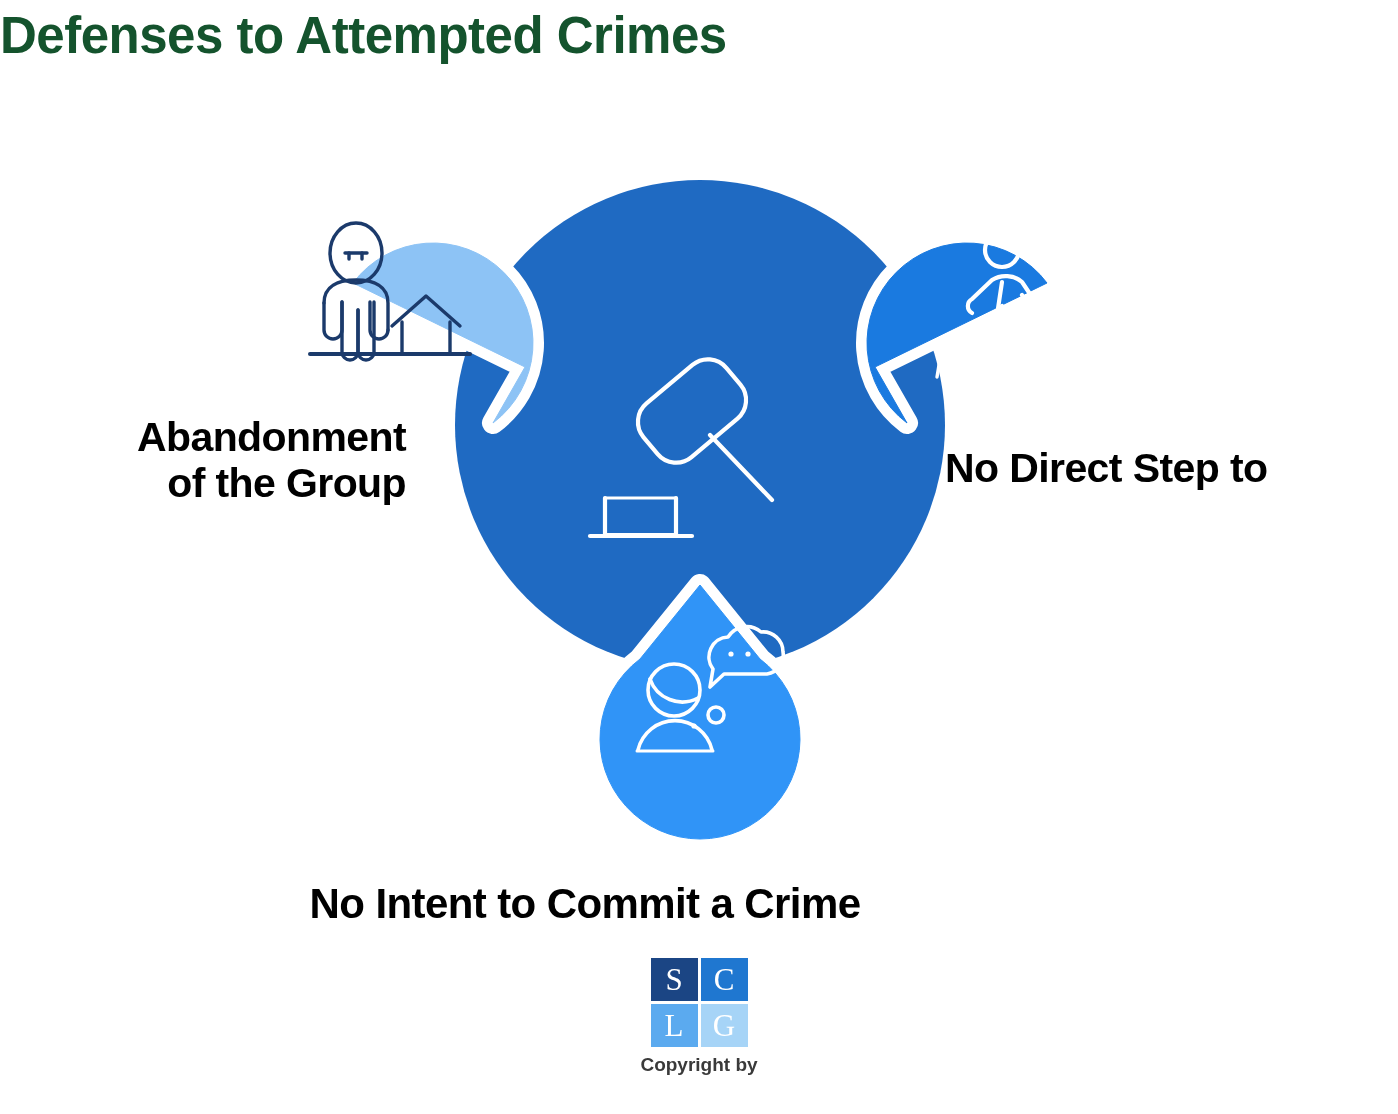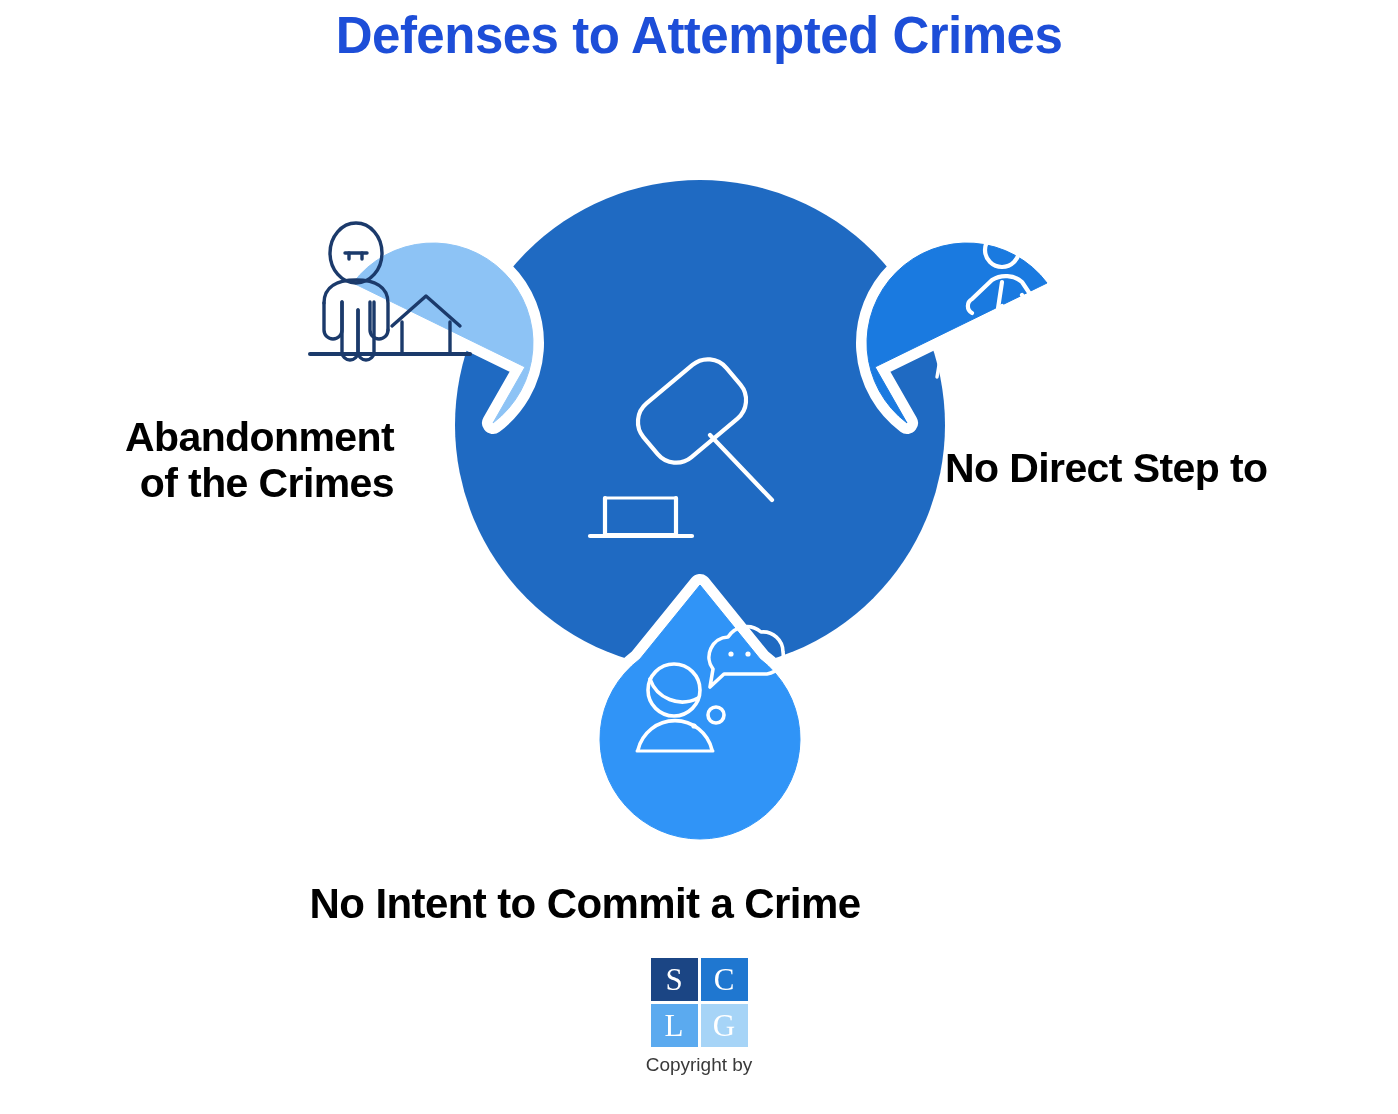--- a/index.html
+++ b/index.html
@@ -20,24 +20,23 @@
     width: 1398px;
     height: 1114px;
   }
 
   
   .title {
     position: absolute;
     left: 0;
     top: 8px;
     width: 1398px;
-    text-align: center;
     font-size: 51px;
     font-weight: bold;
-    color: #1d4ed8;
+    color: #14532d;
     letter-spacing: -0.5px;
     line-height: 1.1;
   }
 
   
   #diagram {
     position: absolute;
     left: 280px;
     top: 170px;
     width: 840px;
@@ -47,21 +46,21 @@
   
   .label {
     position: absolute;
     font-weight: bold;
     color: #000000;
     line-height: 1.12;
     font-size: 41px;
     letter-spacing: -0.6px;
   }
   .label-left {
-    left: 4px;
+    left: 16px;
     top: 415px;
     width: 390px;
     text-align: right;
   }
   .label-right {
     left: 945px;
     top: 415px;
     width: 450px;
     text-align: left;
     margin-top: 31px;
@@ -97,21 +96,21 @@
     font-weight: 400;
   }
   .logo-s { background: #1B4584; }
   .logo-c { background: #1F77D0; }
   .logo-l { background: #5BAAEF; }
   .logo-g { background: #A6D4F7; }
 
   .copyright {
     margin-top: 6px;
     font-size: 19px;
-    font-weight: normal;
+    font-weight: bold;
     color: #3a3a3a;
     line-height: 1.25;
   }
   .copyright div { white-space: nowrap; }
 </style>
 </head>
 <body>
 
 <div id="canvas">
 
@@ -254,21 +253,21 @@
 
       <path d="M 325 328 L 325 365 L 396 365 L 396 328"></path>
 
       <path d="M 310 366 L 412 366"></path>
     </g>
 
   </svg>
 
   <div class="label label-left">
     <div>Abandonment</div>
-    <div>of the Crimes</div>
+    <div>of the Group</div>
   </div>
 
   <div class="label label-right">
     <div>No Direct Step to</div>
   </div>
 
   <div class="label label-bottom">No Intent to Commit a Crime</div>
 
   <div class="logo-wrap">
     <div class="logo-grid">

